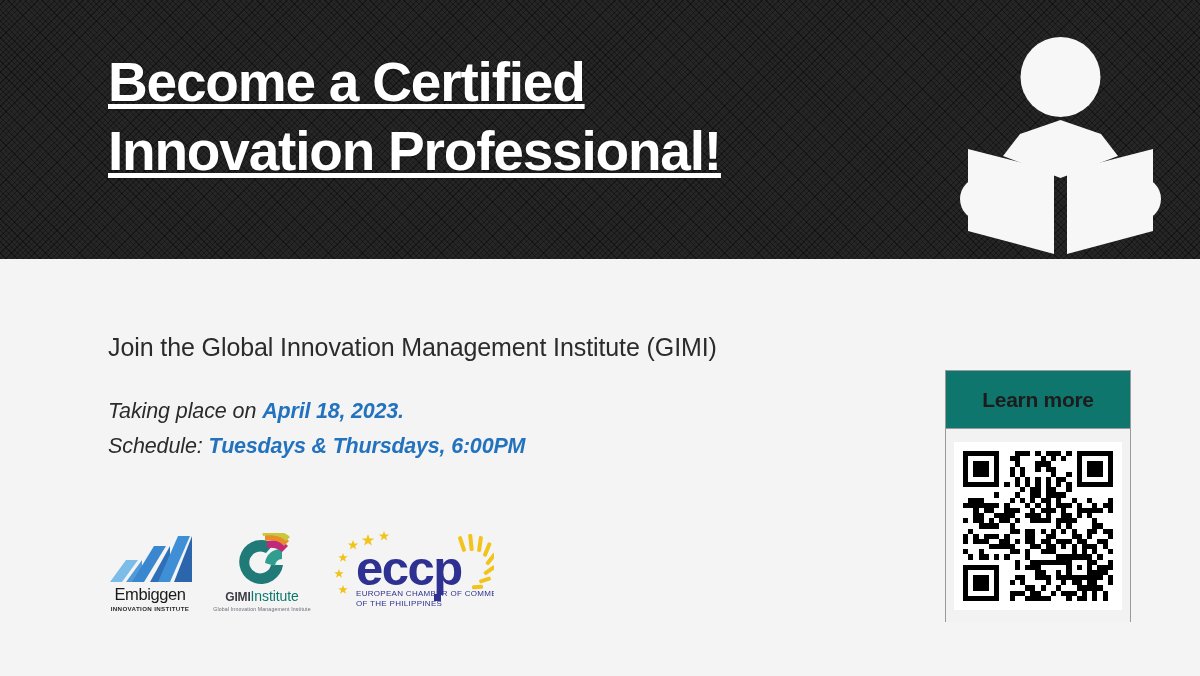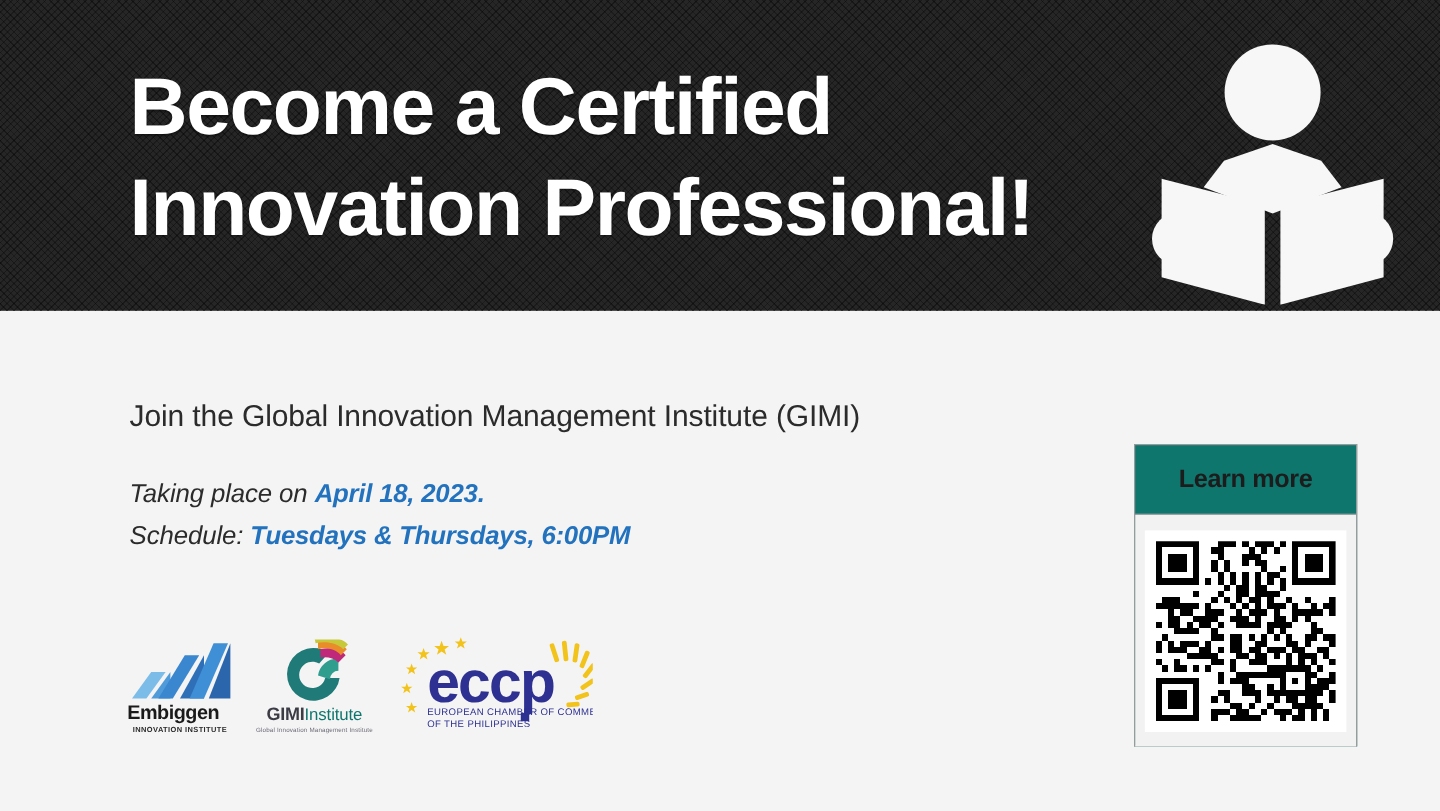--- a/index.html
+++ b/index.html
@@ -19,24 +19,25 @@
     background-image:
       repeating-linear-gradient(45deg, rgba(0,0,0,.38) 0 1px, transparent 1px 4px),
       repeating-linear-gradient(-45deg, rgba(0,0,0,.38) 0 1px, transparent 1px 4px),
       repeating-linear-gradient(45deg, rgba(255,255,255,.035) 0 1px, transparent 1px 8px),
       repeating-linear-gradient(-45deg, rgba(255,255,255,.03) 0 1px, transparent 1px 8px);
     overflow:hidden;
   }
   .header-title{
     position:absolute;left:108px;top:48px;width:800px;
     color:#ffffff;
-    font-size:67px;font-weight:bold;line-height:1.26;
+    font-size:55px;font-weight:bold;line-height:1.26;
     letter-spacing:-1.2px;
     text-shadow:0 1px 2px rgba(0,0,0,.45);
     white-space:pre-line;
+    text-decoration:underline;
   }
 
   
   .reader-icon{position:absolute;left:958px;top:32px;width:205px;height:222px;}
   .reader-icon svg{display:block;width:100%;height:100%;}
 
   
   .content{position:absolute;left:108px;top:300px;width:760px;}
   .lead{
     font-size:25px;color:#2b2b2b;line-height:1.52;
@@ -47,33 +48,33 @@
   .details{margin-top:28px;font-size:21.5px;color:#2b2b2b;line-height:1.62;letter-spacing:-.1px;font-style:italic;}
   .details .hl{color:#2272be;font-weight:bold;letter-spacing:-.2px;}
 
   
   .logos{position:absolute;left:106px;top:528px;display:flex;align-items:flex-end;gap:18px;}
 
   
   .logo-embiggen{width:88px;position:relative;}
   .emb-mark{height:52px;display:block;}
   .emb-name{
-    font-size:16.5px;font-weight:bold;color:#1a1a1a;text-align:left;
+    font-size:16.5px;font-weight:normal;color:#1a1a1a;text-align:center;
     letter-spacing:-.4px;margin-top:2px;line-height:1;
   }
   .emb-sub{
     font-size:6.2px;font-weight:bold;color:#2b2b2b;text-align:center;
     letter-spacing:.35px;margin-top:3px;line-height:1;
   }
 
   
   .logo-gimi{width:100px;position:relative;}
   .gimi-mark{height:52px;display:block;margin:0 auto;}
   .gimi-name{text-align:center;margin-top:3px;line-height:1;white-space:nowrap;}
-  .gimi-name .g1{font-size:15px;font-weight:bold;color:#3c3c46;letter-spacing:-.2px;}
+  .gimi-name .g1{font-size:12px;font-weight:bold;color:#3c3c46;letter-spacing:-.2px;}
   .gimi-name .g2{font-size:14px;color:#0f766e;letter-spacing:-.1px;}
   .gimi-sub{
     font-size:5.2px;color:#6b6b76;text-align:center;letter-spacing:.15px;
     margin-top:3px;line-height:1;
   }
 
   
   .logo-eccp{width:164px;position:relative;height:84px;}
   .eccp-mark{width:164px;height:84px;display:block;}
 

